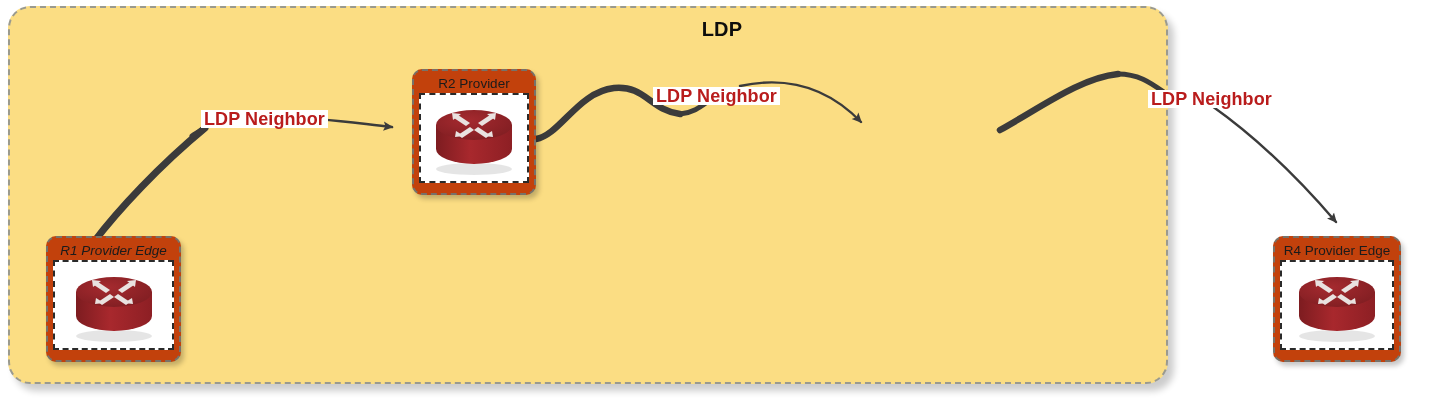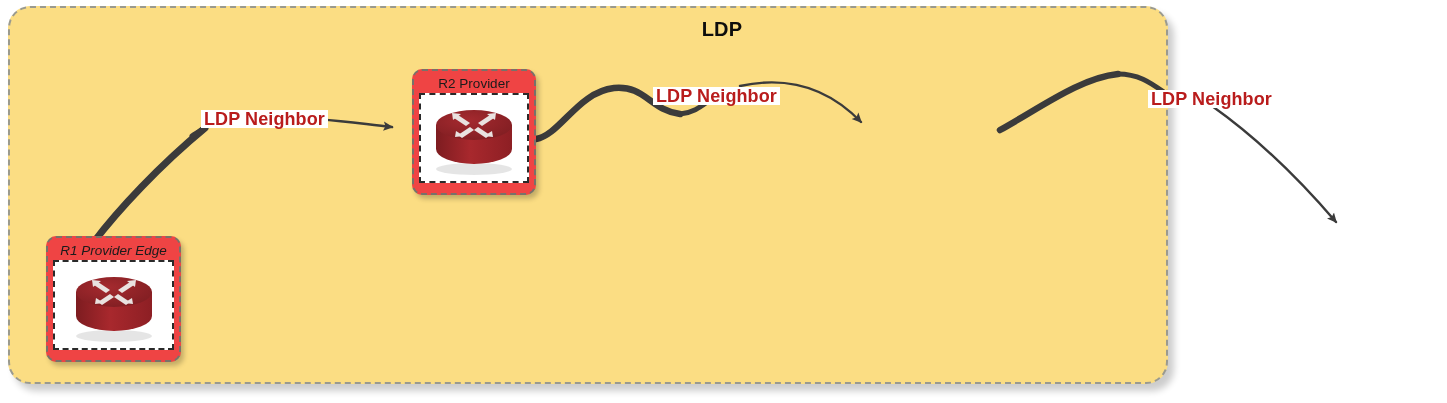--- a/index.html
+++ b/index.html
@@ -53,21 +53,21 @@
     top: 0;
     width: 1447px;
     height: 403px;
     pointer-events: none;
   }
 
   
   .node {
     position: absolute;
     box-sizing: border-box;
-    background: #ef4444;
+    background: #c2410c;
     border: 2px dashed #77726a;
     border-radius: 10px;
     box-shadow: 3px 4px 5px rgba(0,0,0,0.22);
     padding: 4px 5px 6px 5px;
   }
   .node-label {
     font-size: 13.5px;
     color: #1b1b1b;
     text-align: center;
     line-height: 17px;
@@ -189,20 +189,40 @@
           <path d="M42,28 L30,36 L34,39 L46,31 Z"></path>
           <path d="M27,38 L36,37 L28,32 Z"></path>
           <path d="M50,28 L62,36 L58,39 L46,31 Z"></path>
           <path d="M65,38 L56,37 L64,32 Z"></path>
         </g>
       </svg>
     </div>
   </div>
 
 
+  <div class="node" style="left:1273px; top:236px; width:128px; height:126px;">
+    <div class="node-label">R4 Provider Edge</div>
+    <div class="node-icon-frame">
+      <svg class="router-svg" width="92" height="78" viewBox="0 0 92 78" xmlns="http://www.w3.org/2000/svg">
+        <ellipse cx="46" cy="70" rx="38" ry="6" fill="#000000" opacity="0.10"></ellipse>
+        <path d="M8,26 L8,50 A38,15 0 0 0 84,50 L84,26 Z" fill="url(#rs1)"></path>
+        <ellipse cx="46" cy="26" rx="38" ry="15" fill="url(#rt1)"></ellipse>
+        <g fill="#e9e2e0">
+          <path d="M30,16 L42,24 L38,27 L26,19 Z"></path>
+          <path d="M24,14 L33,15 L25,21 Z"></path>
+          <path d="M62,16 L50,24 L54,27 L66,19 Z"></path>
+          <path d="M68,14 L59,15 L67,21 Z"></path>
+          <path d="M42,28 L30,36 L34,39 L46,31 Z"></path>
+          <path d="M27,38 L36,37 L28,32 Z"></path>
+          <path d="M50,28 L62,36 L58,39 L46,31 Z"></path>
+          <path d="M65,38 L56,37 L64,32 Z"></path>
+        </g>
+      </svg>
+    </div>
+  </div>
 
   <div class="edge-label" style="left:201px; top:110px;">LDP Neighbor</div>
 
   <div class="edge-label" style="left:653px; top:87px;">LDP Neighbor</div>
 
   <div class="edge-label" style="left:1148px; top:90px;">LDP Neighbor</div>
 
 </div>
 
 </body></html>

